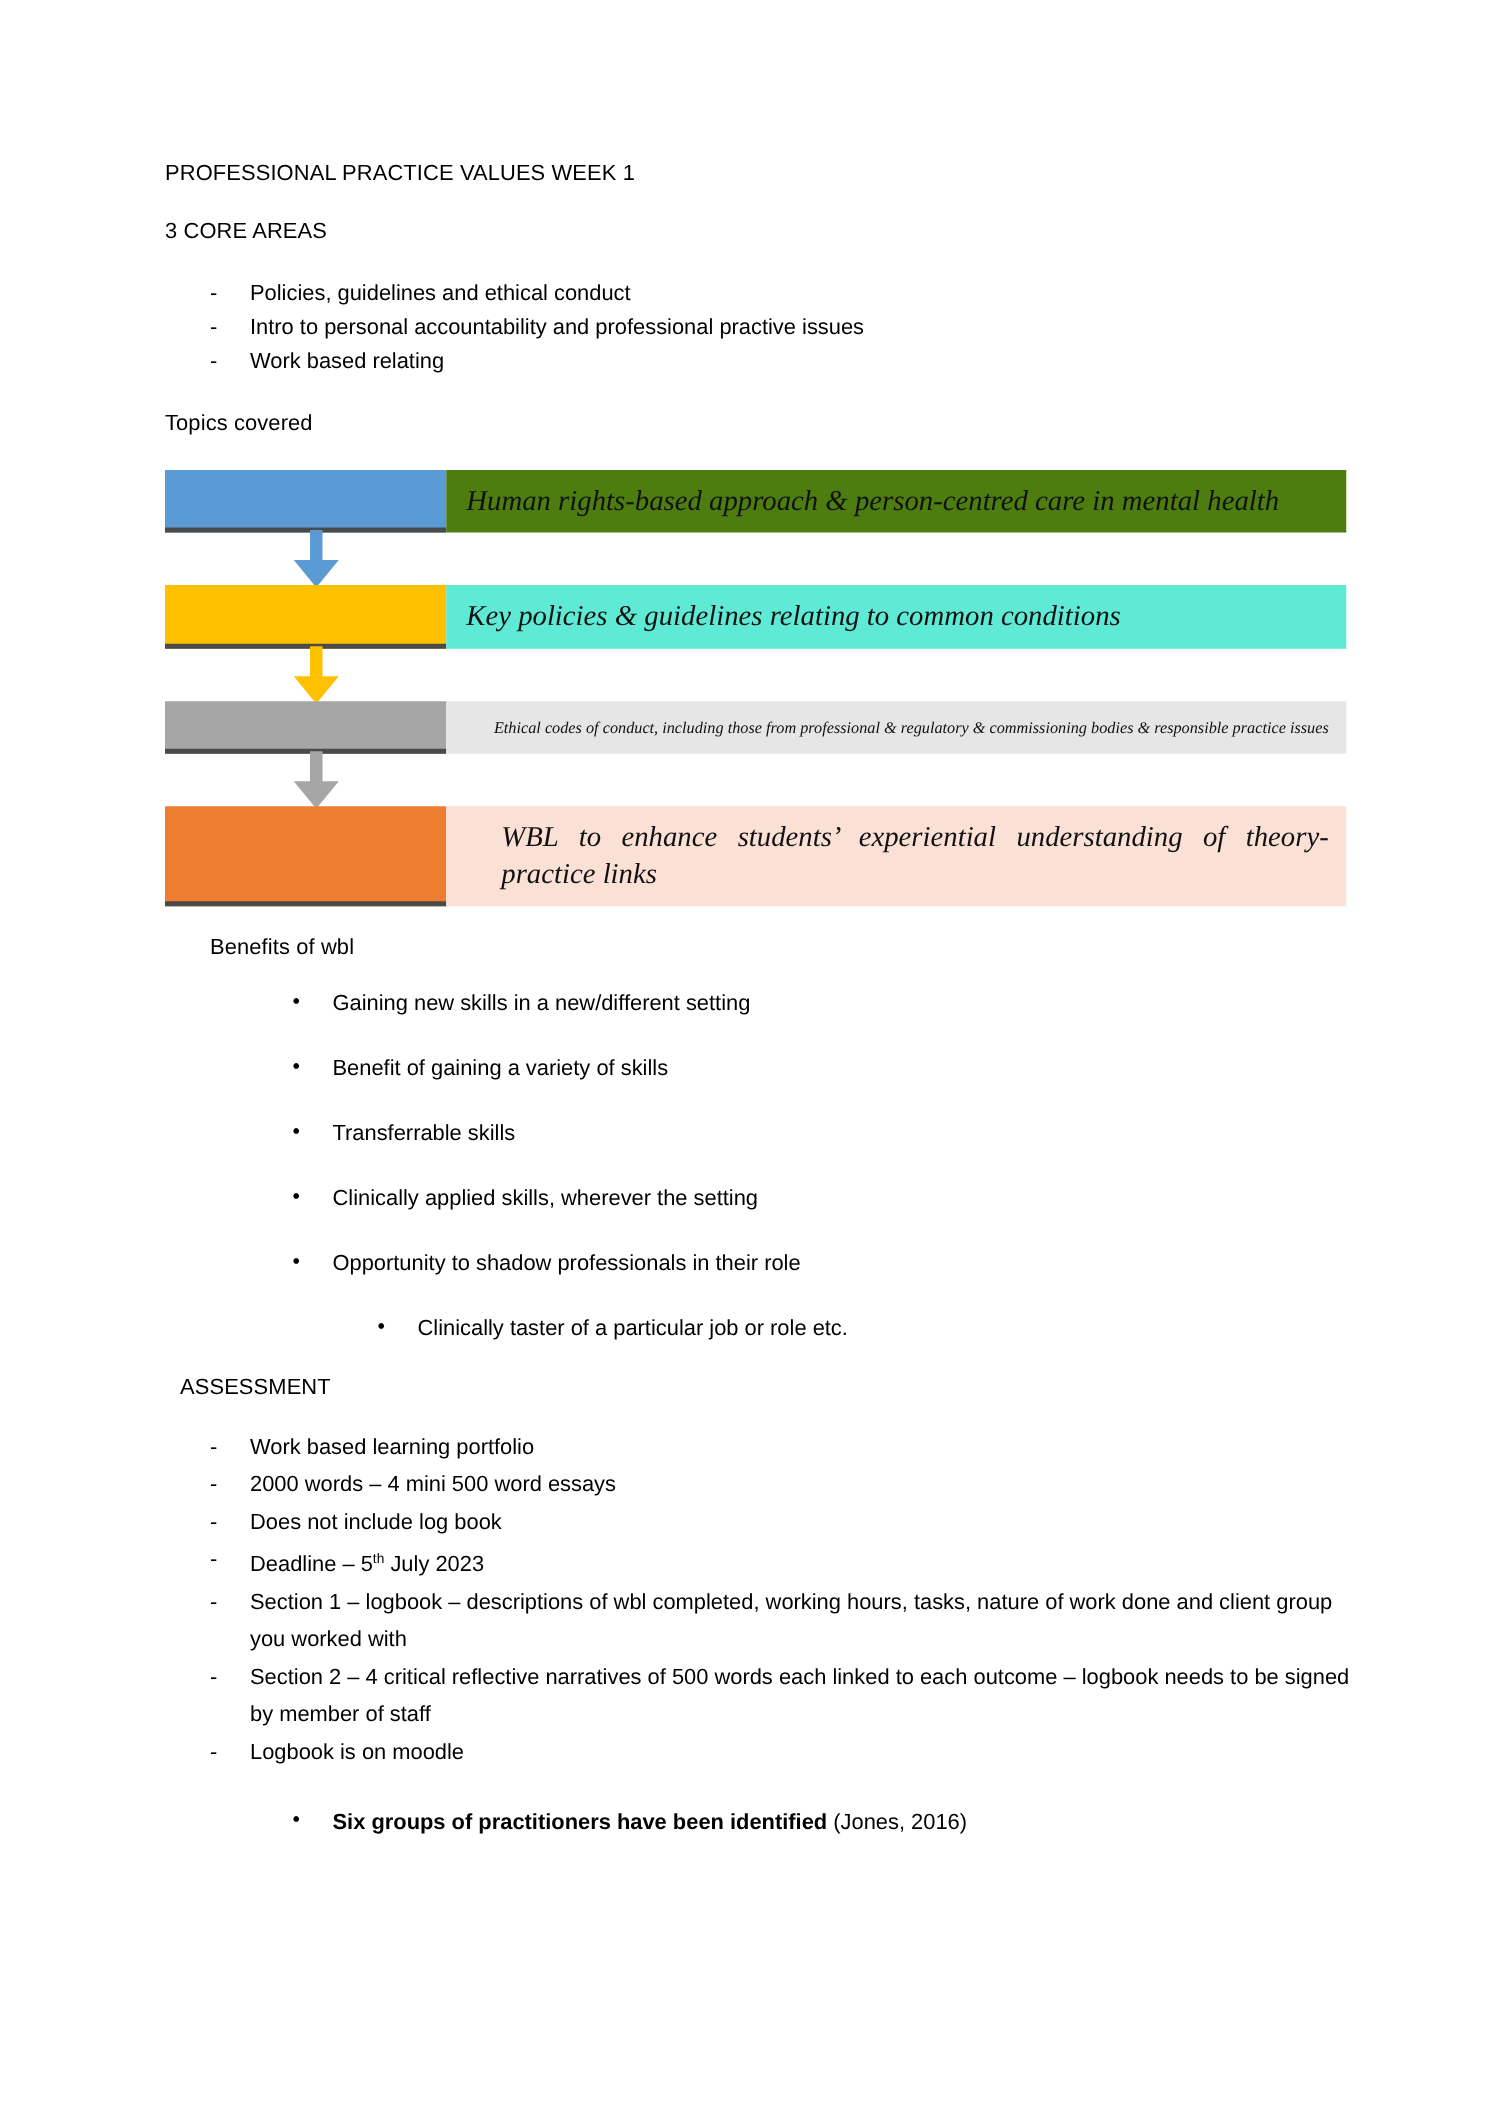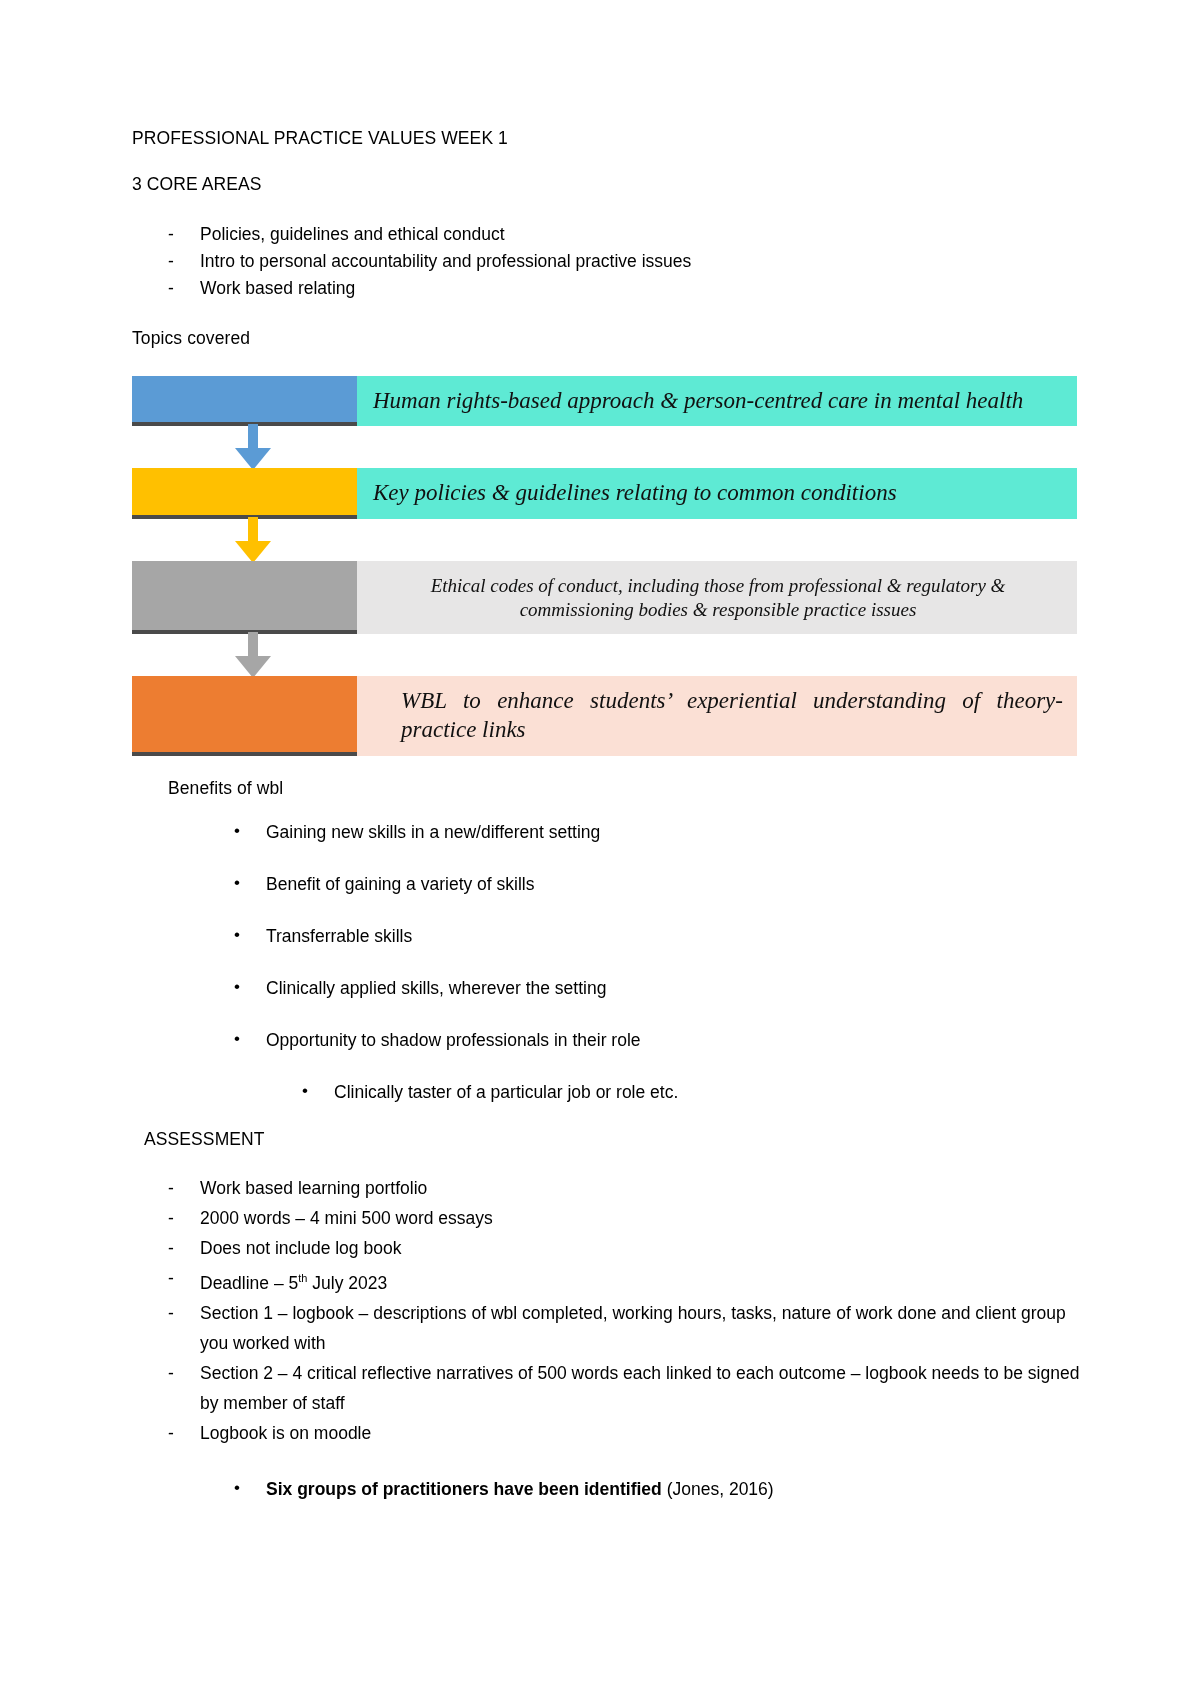--- a/index.html
+++ b/index.html
@@ -105,23 +105,23 @@
     padding: 11px 14px 11px 16px;
     box-sizing: border-box;
     font-family: "Liberation Serif", serif;
     font-style: italic;
     font-size: 23px;
     line-height: 1.26;
     text-align: justify;
     color: #111111;
   }
   .flow-text.small {
-    font-size: 19px;
+    font-size: 13px;
     line-height: 1.22;
-    text-align: center;
+    text-align: right;
     padding-top: 13px;
     padding-bottom: 13px;
   }
   .flow-gap {
     height: 42px;
     position: relative;
     width: 945px;
   }
   .arrow {
     position: absolute;
@@ -161,21 +161,21 @@
     <li><span class="dash">-</span><span>Intro to personal accountability and professional practive issues</span></li>
     <li><span class="dash">-</span><span>Work based relating</span></li>
   </ul>
 
   <p class="para">Topics covered</p>
 
   <div class="flow">
 
     <div class="flow-row">
       <div class="flow-swatch" id="sw0" style="background: rgb(91, 155, 213);"></div>
-      <div class="flow-text" id="pn0" style="background: #5eead4;">Human rights-based approach &amp; person-centred care in mental health</div>
+      <div class="flow-text" id="pn0" style="background: #4d7c0f;">Human rights-based approach &amp; person-centred care in mental health</div>
     </div>
 
     <div class="flow-gap">
       <div class="arrow">
         <div class="shaft" id="ash0" style="background: rgb(91, 155, 213);"></div>
         <div class="head" id="ahd0" style="border-top: 22px solid rgb(91, 155, 213);"></div>
       </div>
     </div>
 
     <div class="flow-row">

